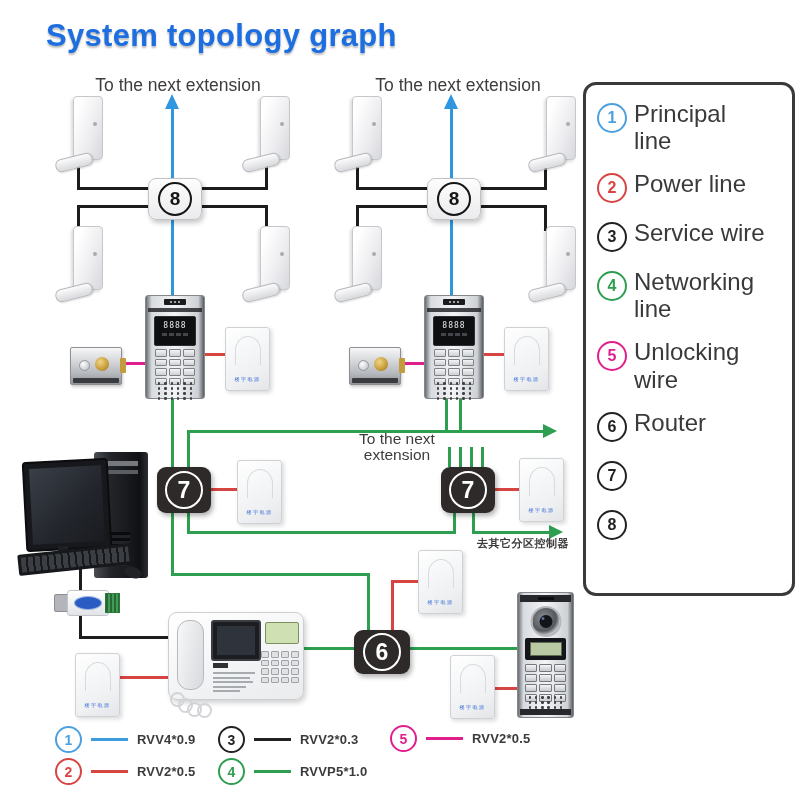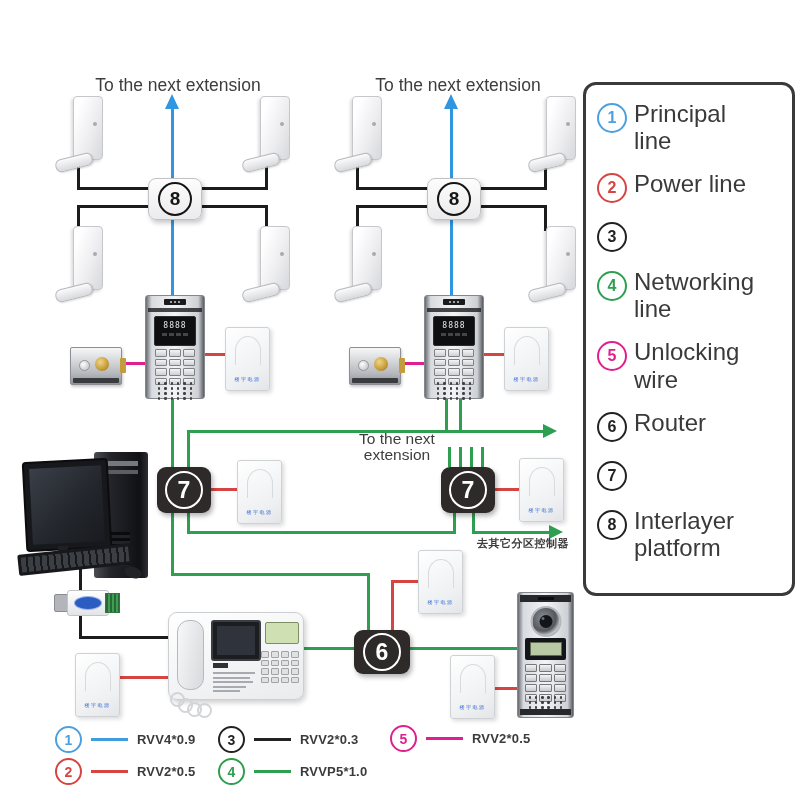--- a/index.html
+++ b/index.html
@@ -210,20 +210,21 @@
   <div class="w wg" style="left:453px;top:513px;width:3px;height:21px;"></div>
   <div class="w wg" style="left:472px;top:513px;width:3px;height:21px;"></div>
   <div class="w wg" style="left:472px;top:531px;width:78px;height:3px;"></div>
   <div class="abs ah-right" style="left:549px;top:525px;"></div>
   <div class="w wg" style="left:171px;top:513px;width:3px;height:63px;"></div>
   <div class="w wg" style="left:171px;top:573px;width:199px;height:3px;"></div>
   <div class="w wg" style="left:367px;top:573px;width:3px;height:59px;"></div>
   <div class="w wg" style="left:302px;top:647px;width:52px;height:3px;"></div>
   <div class="w wg" style="left:410px;top:647px;width:108px;height:3px;"></div>
 
+  <div class="abs" id="title">System topology graph</div>
   <div class="abs ext-label" style="left:88px;top:76px;width:180px;">To the next extension</div>
   <div class="abs ext-label" style="left:368px;top:76px;width:180px;">To the next extension</div>
   <div class="abs ext-label" style="left:348px;top:431px;width:98px;font-size:15.5px;">To the next extension</div>
   <div class="abs cn-label" style="left:477px;top:536px;">去其它分区控制器</div>
 
   <div class="abs phone" style="left:55px;top:96px;">
       <div class="body"></div>
       <div class="dot"></div>
       <div class="handset"></div>
     </div>
@@ -559,39 +560,39 @@
     <div class="leg-item">
       <span class="leg-circ c-blue">1</span>
       <span class="leg-label">Principal line</span>
       </div>
     <div class="leg-item">
       <span class="leg-circ c-red">2</span>
       <span class="leg-label">Power line</span>
       </div>
     <div class="leg-item">
       <span class="leg-circ c-black">3</span>
+      <span class="leg-label">Service wire</span>
       </div>
     <div class="leg-item">
       <span class="leg-circ c-green">4</span>
       <span class="leg-label">Networking line</span>
       </div>
     <div class="leg-item">
       <span class="leg-circ c-pink">5</span>
       <span class="leg-label">Unlocking wire</span>
       </div>
     <div class="leg-item">
       <span class="leg-circ c-black">6</span>
       <span class="leg-label">Router</span>
       </div>
     <div class="leg-item">
       <span class="leg-circ c-black">7</span>
       </div>
     <div class="leg-item">
       <span class="leg-circ c-black">8</span>
-      <span class="leg-label">Interlayer platform</span>
       </div>
   </div>
 
   <div class="abs wrow" style="left:55px;top:726px;">
     <span class="wl-circ c-blue">1</span>
     <span class="wl-line" style="background:#3d9ddd;"></span>
     <span class="wl-spec">RVV4*0.9</span>
     </div>
   <div class="abs wrow" style="left:55px;top:758px;">
     <span class="wl-circ c-red">2</span>

